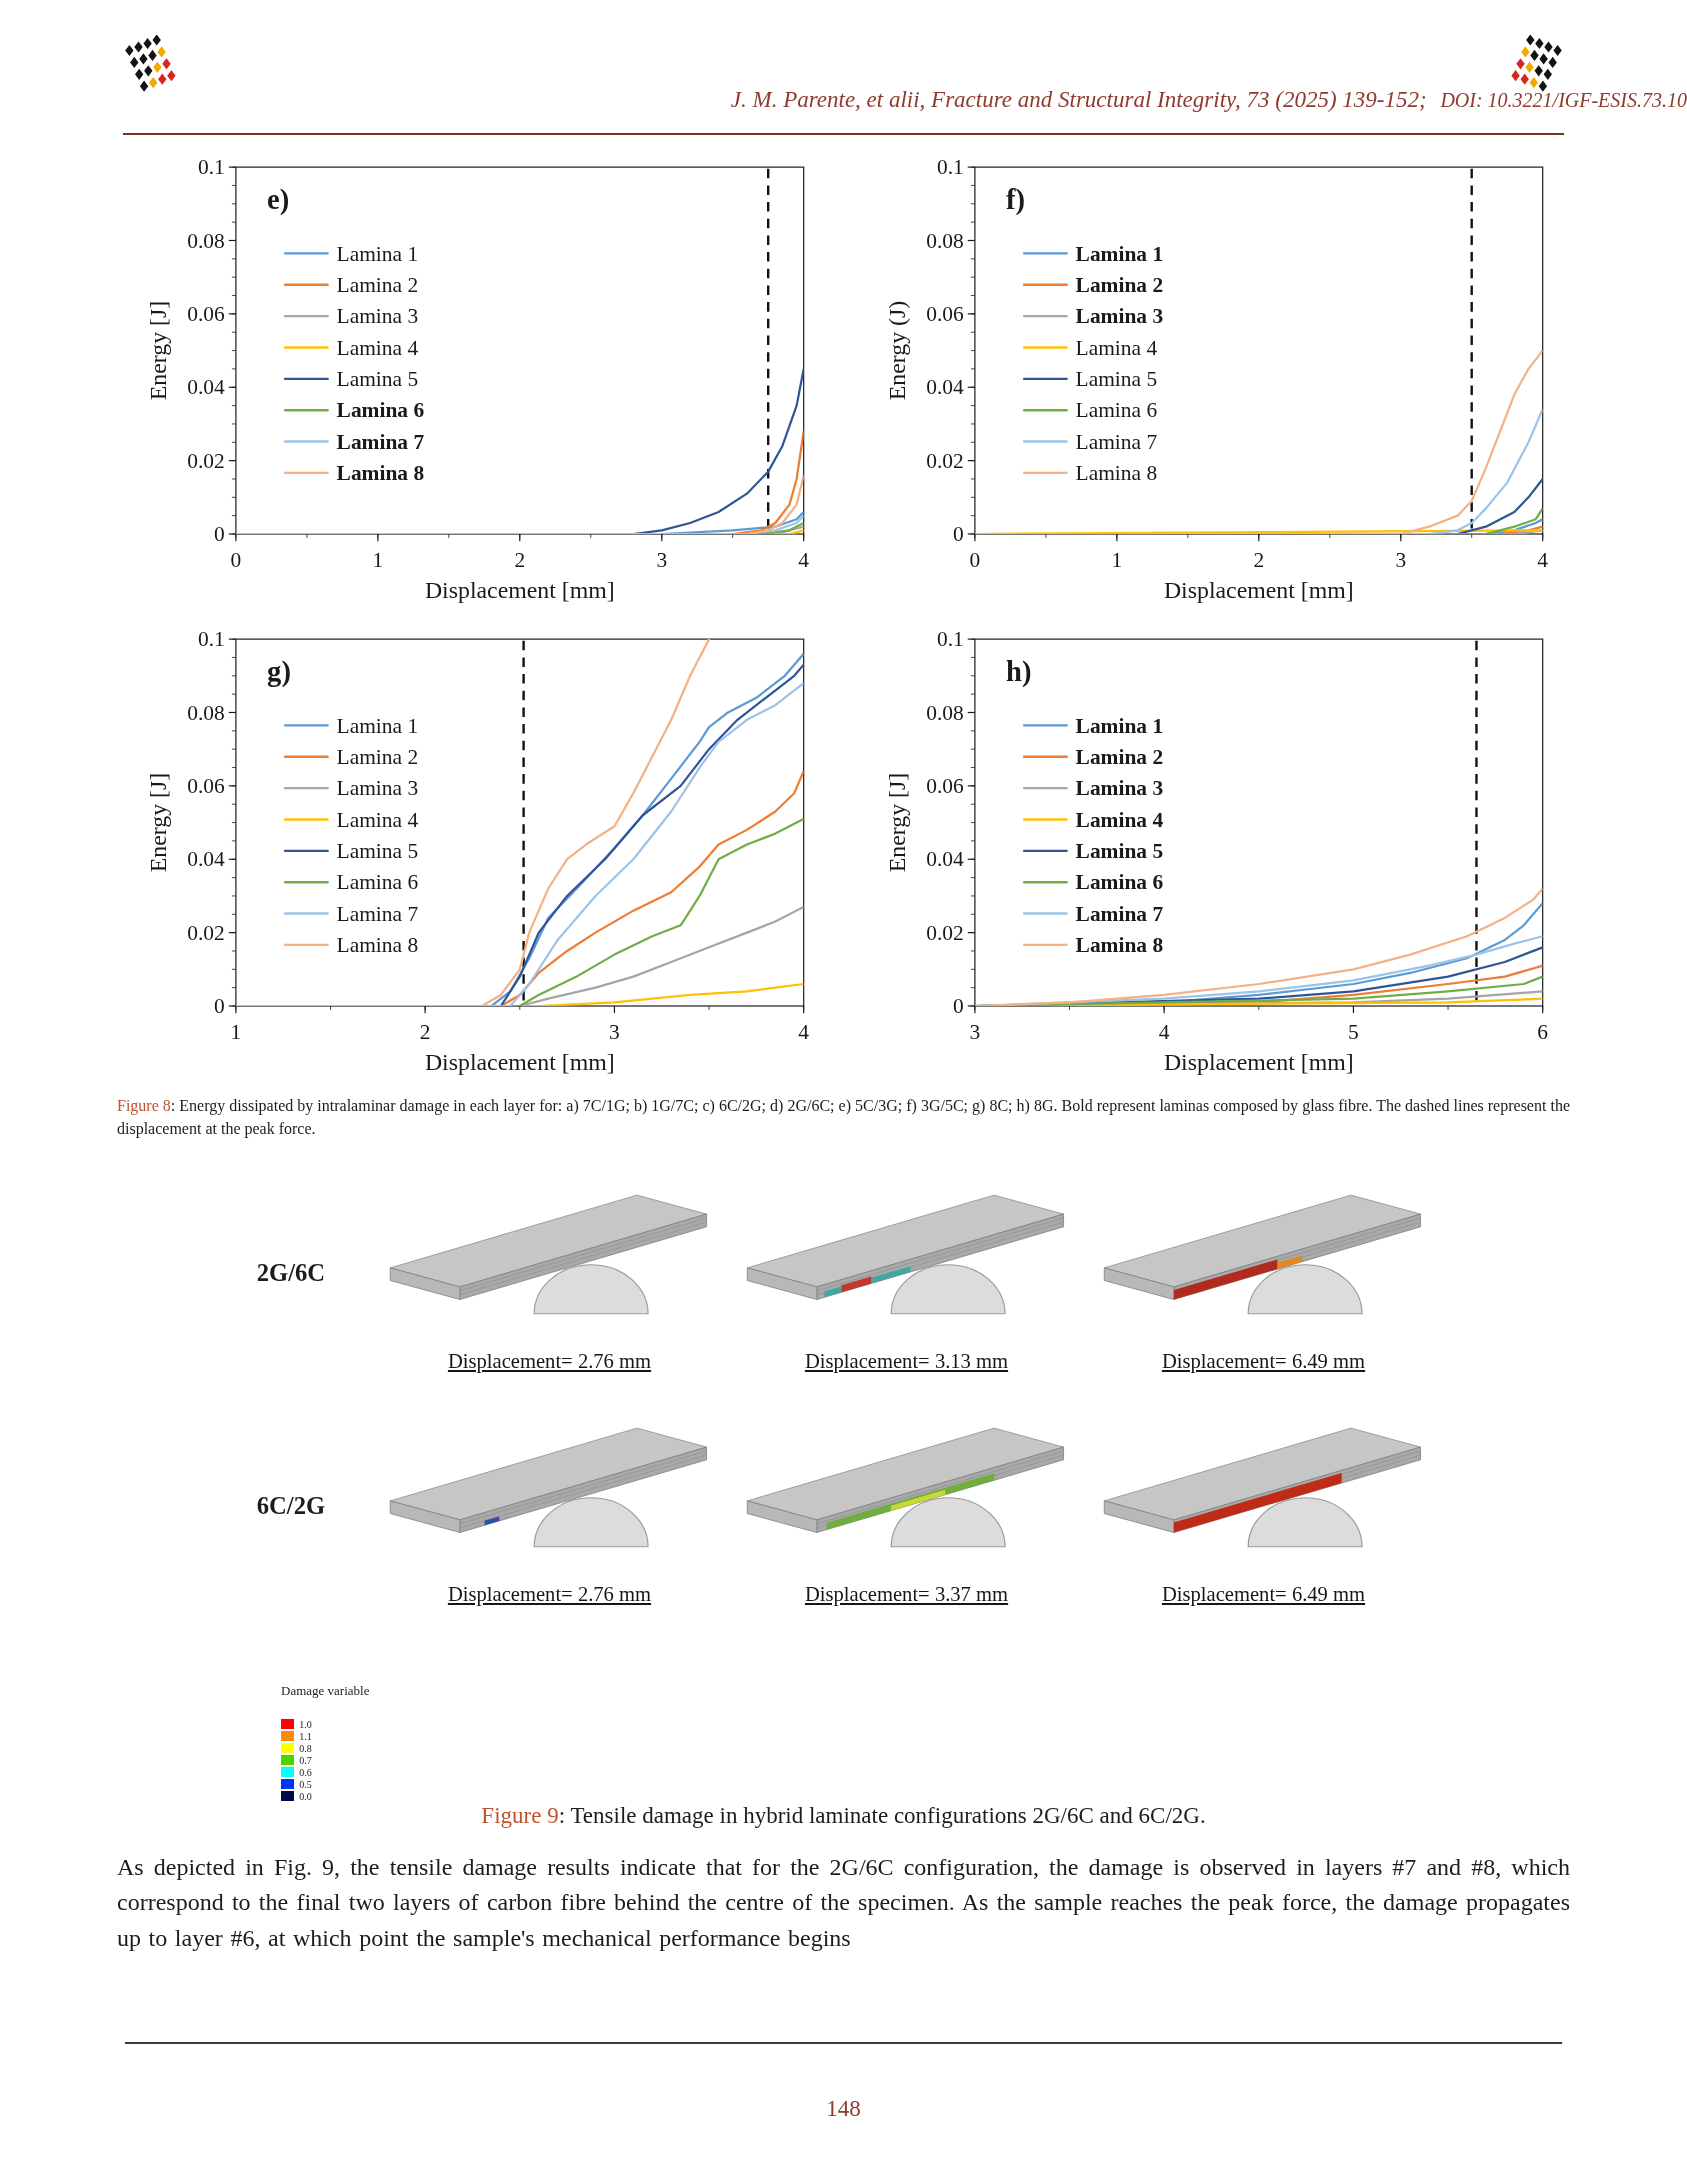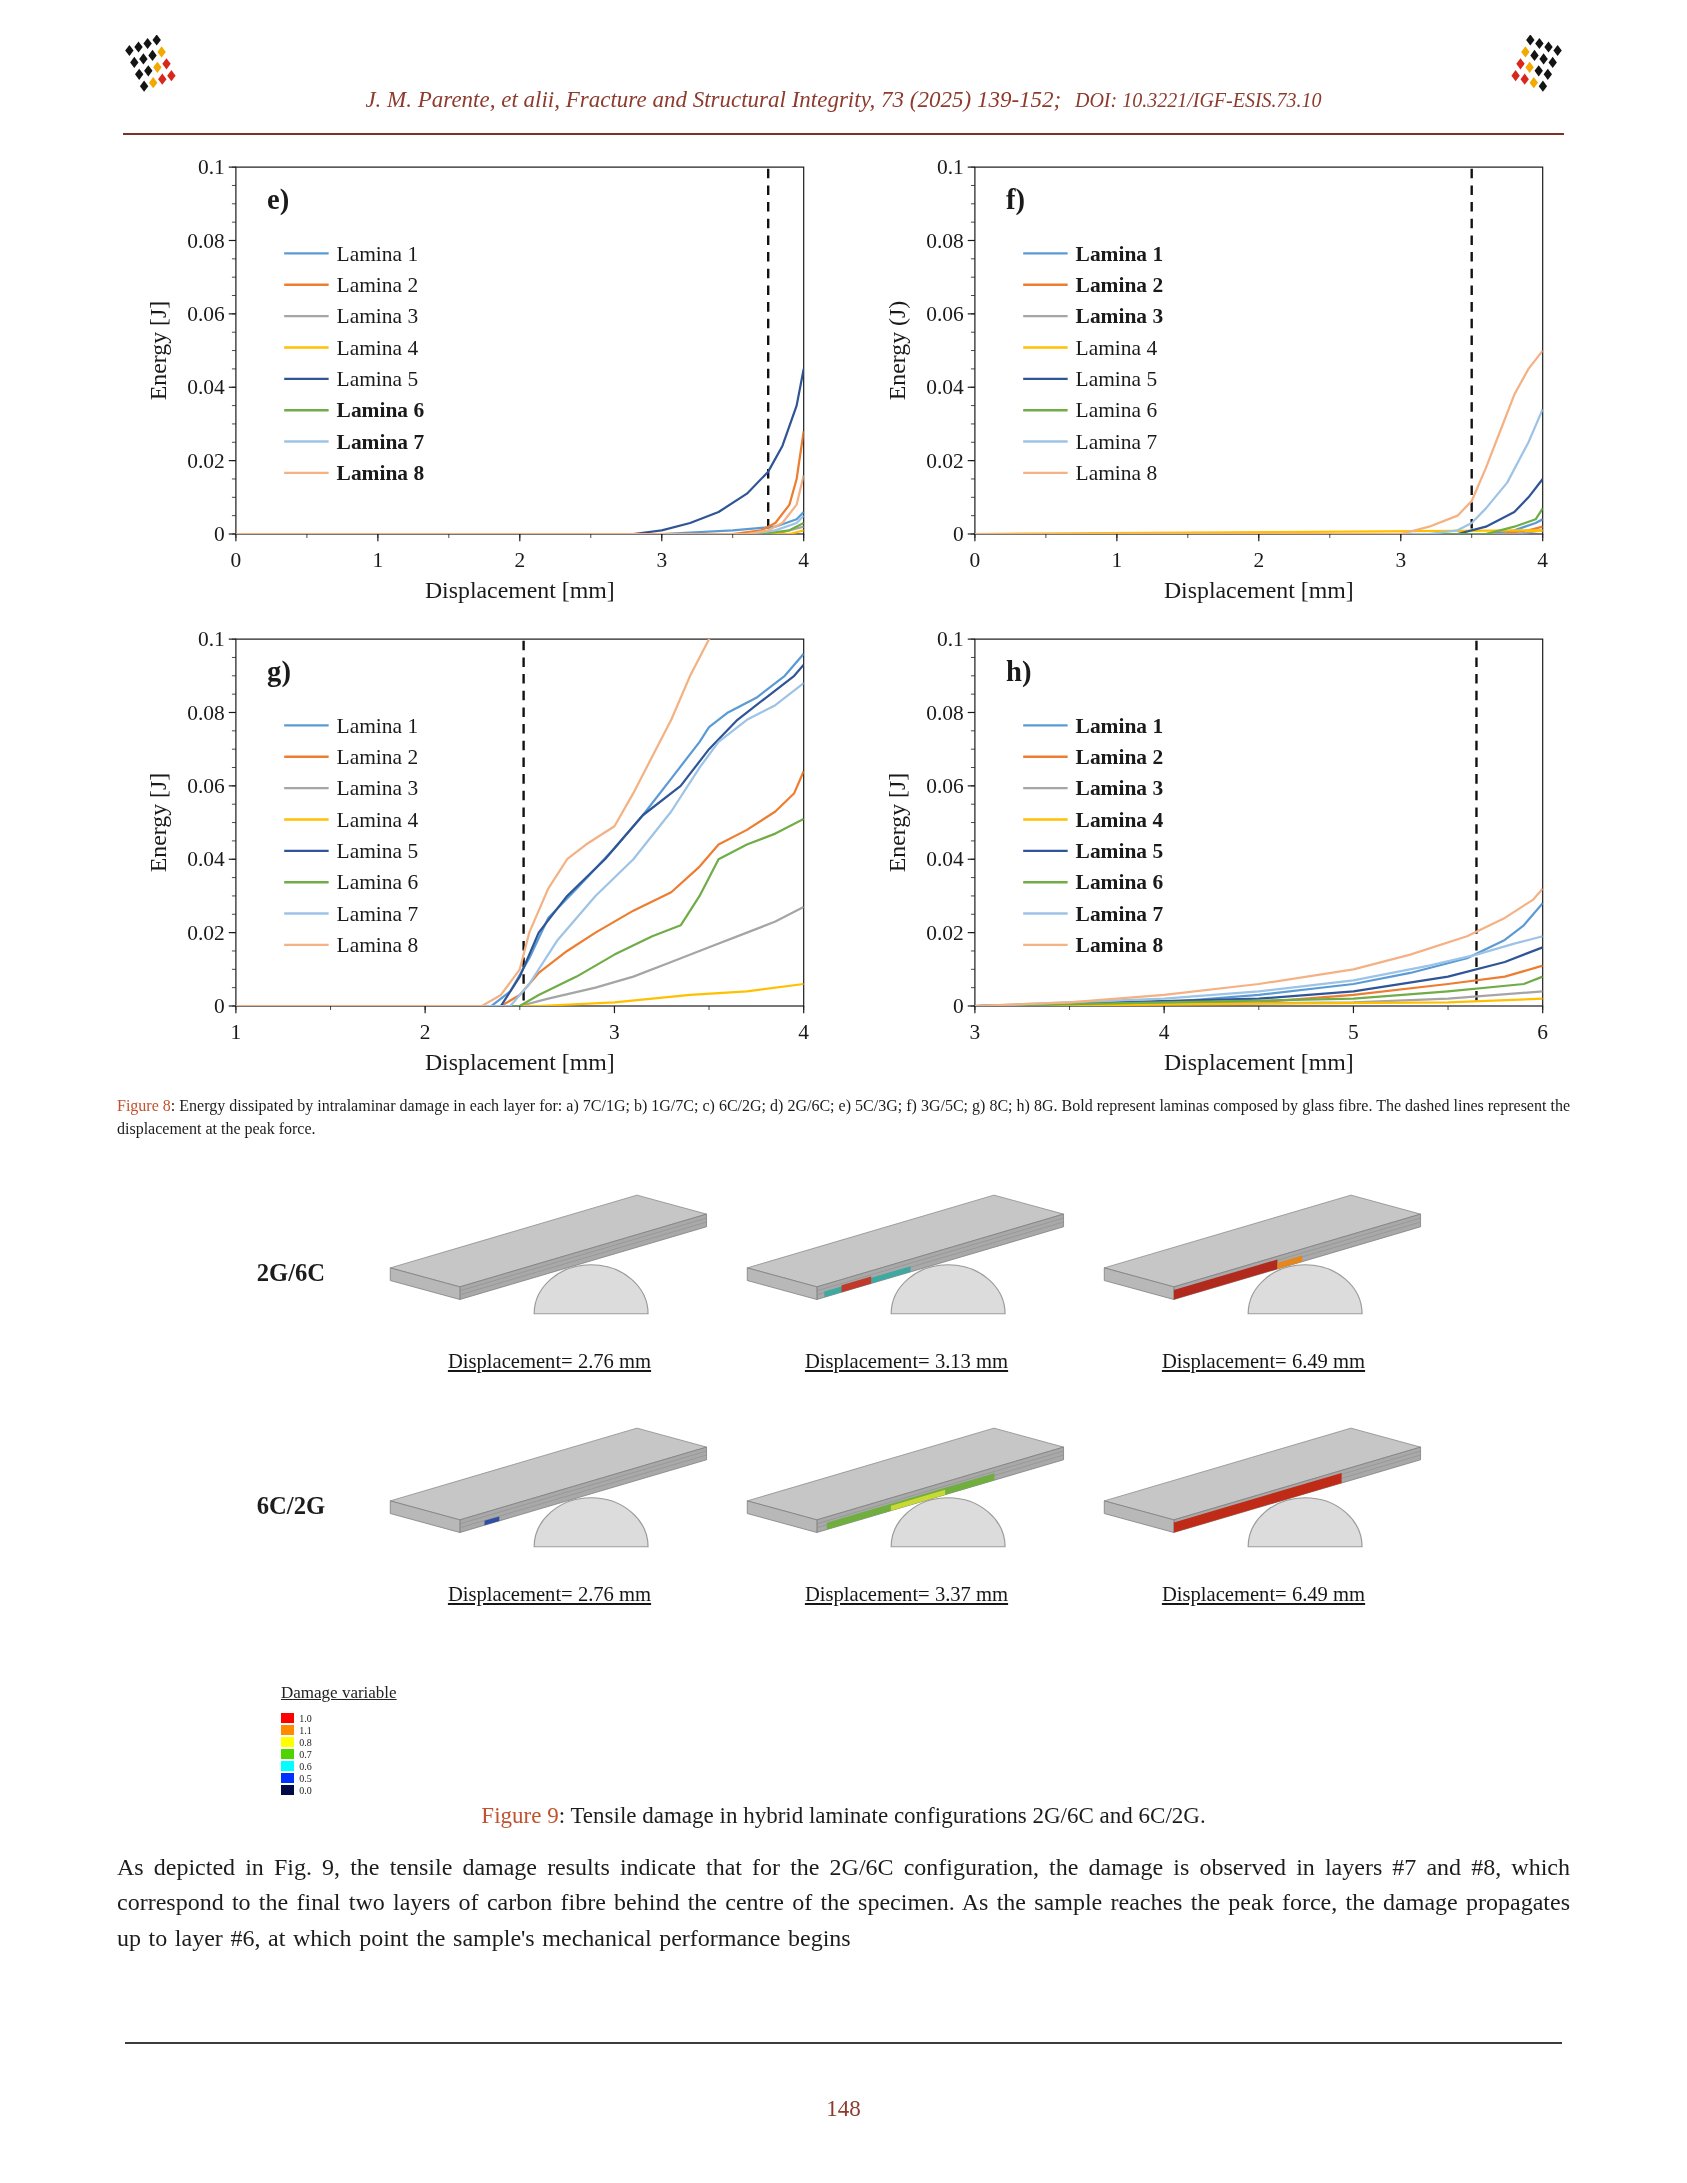--- a/index.html
+++ b/index.html
@@ -2,21 +2,21 @@
 <html style="--accent-maroon: #8e3a2d; --accent-caption: #c0522e; --rule: #7b3125; --text: #1c1c1c; --logo-black: #141414; --logo-yellow: #f2a900; --logo-red: #d7281e;font-size:12.7px"><head>
 <meta charset="utf-8">
 <style>
   html,body{margin:0;padding:0;background:#ffffff;}
   .page{position:relative;width:1687px;height:2183px;background:#fff;overflow:hidden;
         font-family:"Liberation Serif",serif;color:var(--text,#1c1c1c);}
   
   .logo{position:absolute;top:35px;display:block;}
   .logo-left{left:121px;}
   .logo-right{right:121px;}
-  .citation-line{position:absolute;top:87px;left:0;width:100%;text-align:center;
+  .citation-line{position:absolute;top:87px;left:0;width:100%;text-align:right;
                  font-style:italic;font-size:23px;color:var(--accent-maroon,#8e3a2d);}
   .cite-doi{font-size:20px;margin-left:8px;}
   .header-rule{position:absolute;top:133px;left:123px;right:123px;height:2.4px;
                background:var(--rule,#7b3125);}
   
   .charts-grid{position:absolute;top:156px;left:139px;width:1429px;display:grid;
                grid-template-columns:1fr 1fr;column-gap:48px;row-gap:12.7px;}
   .chart-cell{width:679px;height:459px;}
   
   .fig-caption{position:absolute;left:117px;width:1453px;font-size:16px;line-height:1.45;
@@ -27,21 +27,21 @@
   .figure9{position:absolute;top:1173px;left:252px;width:1203px;height:619px;}
   .f9-headers{display:grid;grid-template-columns:119px 357px 357px 357px;align-items:center;
               margin-bottom:11px;}
   .f9-h{font-weight:bold;font-size:24.6px;text-align:center;color:#111;line-height:1.15;}
   .f9-h.wrap{max-width:318px;margin:0 auto;}
   .f9-row{display:grid;grid-template-columns:119px 357px 357px 357px;margin-bottom:33px;}
   .f9-label{align-self:center;font-weight:bold;font-size:24.6px;text-align:left;padding-left:4.8px;}
   .f9-cell{text-align:center;}
   .f9-disp{font-size:20.6px;margin-top:3.2px;color:#161616;text-decoration:underline;}
   .damage-legend{position:absolute;left:29px;top:510px;}
-  .dl-title{font-size:17px;margin-bottom:9px;color:#222;text-decoration:underline;}
+  .dl-title{font-size:13px;margin-bottom:19px;color:#222;}
   .dl-row{display:flex;align-items:center;height:12px;}
   .dl-sw{display:inline-block;width:12.7px;height:10.3px;margin-right:5.6px;}
   .dl-v{font-size:10px;color:#222;}
   
   .fig9-caption{position:absolute;top:1799px;left:0;width:100%;text-align:center;
                 font-size:23px;margin:0;}
   
   .body-text{position:absolute;top:1850px;left:117px;width:1453px;font-size:24px;
              line-height:1.47;text-align:justify;margin:0;word-spacing:1.6px;}
   

